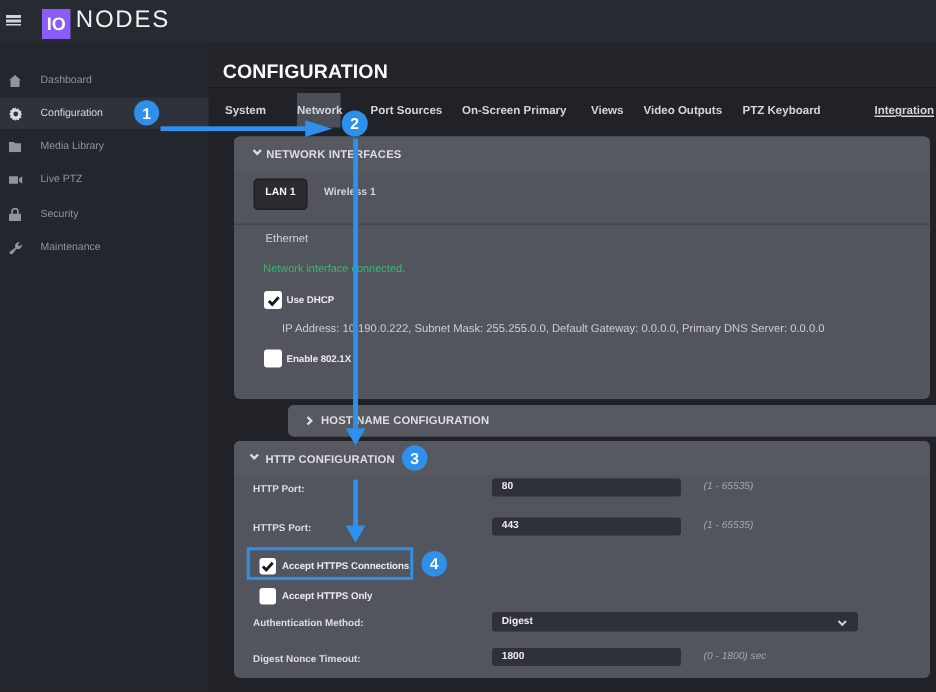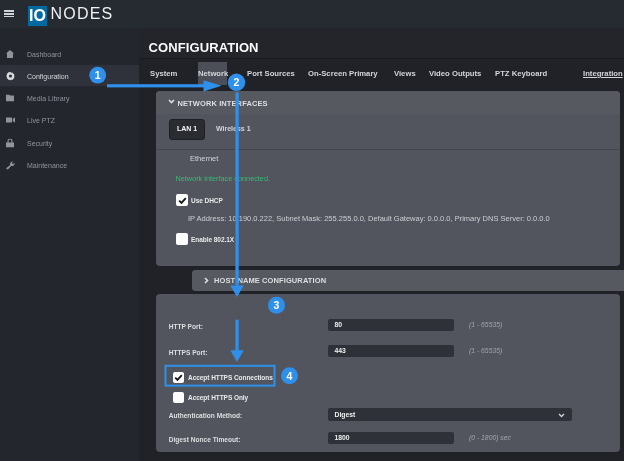--- a/index.html
+++ b/index.html
@@ -3,22 +3,22 @@
 <meta charset="utf-8">
 <style>
   * { margin:0; padding:0; box-sizing:border-box; }
   html,body { width:624px; height:461px; overflow:hidden; background:#202227; }
   body { font-family:"Liberation Sans", sans-serif; position:relative; }
   .abs { position:absolute; }
 
   
   #topbar { left:0; top:0; width:624px; height:28px; background:#262a31; z-index:5; }
   #burger div { position:absolute; left:3.5px; width:10.5px; height:1.8px; background:#cfd2d6; }
-  #logo-io { left:28px; top:5.5px; width:19px; height:20px; background:#0369a1; color:#fff;
-             font-size:16px; font-weight:bold; text-align:center; line-height:20px; }
+  #logo-io { left:28px; top:5.5px; width:19px; height:20px; background:#8b5cf6; color:#fff;
+             font-size:12px; font-weight:bold; text-align:center; line-height:20px; }
   #logo-nodes { left:50.5px; top:5px; color:#eff1f3; font-size:16px; letter-spacing:1.2px; }
 
   
   #sidebar { left:0; top:28px; width:139px; height:433px; background:#24262d; }
   .mi { position:absolute; left:0; width:139px; height:21px; color:#8f949d; font-size:7px; }
   .mi .txt { position:absolute; left:27px; top:50%; transform:translateY(-50%); }
   .mi svg { position:absolute; left:5.5px; top:50%; transform:translateY(-50%); }
   .mi.active { background:#2f323a; color:#d7d9dc; }
 
   
@@ -116,21 +116,21 @@
 <div class="panel" style="top:91px; height:175.3px;">
   <div class="phead">
     <svg class="cv" width="7" height="5" viewBox="0 0 7 5">
         <path d="M1 1l2.5 2.5L6 1" stroke="#dcdee1" stroke-width="1.6" fill="none"></path>
       </svg>
     <span class="pt">NETWORK INTERFACES</span>
   </div>
   <div class="abs" style="left:13px; top:28px; width:36px; height:20.5px; background:#2a2c32; border:1px solid #1d1f24; border-radius:3px; color:#f4f5f6; font-size:7px; font-weight:bold; text-align:center; line-height:18.5px;">LAN 1</div>
   <div class="abs" style="left:60px; top:33.5px; font-size:7px; font-weight:bold; color:#d2d5d9;">Wireless 1</div>
   <div class="abs" style="left:0; top:57.5px; width:100%; height:1px; background:#43464e;"></div>
-  <div class="abs" style="left:34px; top:62.5px; font-size:7.5px; color:#d2d5d9;">Ethernet</div>
+  <div class="abs" style="left:21px; top:62.5px; font-size:7.5px; color:#d2d5d9;">Ethernet</div>
   <div class="abs" style="left:19.5px; top:83.2px; font-size:7.3px; color:#3ab974;">Network interface connected.</div>
   <div class="chk" style="left:20px; top:103px;">
     <svg width="11" height="11" viewBox="0 0 11 11">
         <path d="M2.2 5.6l2.3 2.3L8.8 3.2" stroke="#16181c" stroke-width="1.9" fill="none"></path>
       </svg>
   </div>
   <div class="lbl" style="left:35px; top:106px;">Use DHCP</div>
   <div class="abs" style="left:32px; top:123.4px; font-size:7.5px; color:#ccced3;">IP Address: 10.190.0.222, Subnet Mask: 255.255.0.0, Default Gateway: 0.0.0.0, Primary DNS Server: 0.0.0.0</div>
   <div class="chk" style="left:20px; top:142px;"></div>
   <div class="lbl" style="left:35px; top:145px;">Enable 802.1X</div>
@@ -139,20 +139,26 @@
 <div class="panel" style="top:269.9px; height:21px;margin-left:36px;">
   <div class="phead" style="height:21px; border-radius:4px;">
     <svg class="cv" width="5" height="7" viewBox="0 0 5 7" style="top:7px;">
         <path d="M1 1l2.5 2.5L1 6" stroke="#dcdee1" stroke-width="1.6" fill="none"></path>
       </svg>
     <span class="pt" style="left:22px;">HOST NAME CONFIGURATION</span>
   </div>
 </div>
 
 <div class="panel" style="top:294.4px; height:158px;">
+  <div class="phead">
+    <svg class="cv" width="7" height="5" viewBox="0 0 7 5" style="left:10px;">
+        <path d="M1 1l2.5 2.5L6 1" stroke="#dcdee1" stroke-width="1.6" fill="none"></path>
+      </svg>
+    <span class="pt" style="left:21px;">HTTP CONFIGURATION</span>
+  </div>
   <div class="flabel" style="top:28.5px;">HTTP Port:</div>
   <div class="input" style="top:24.4px;">80</div>
   <div class="hint" style="top:26.5px;">(1 - 65535)</div>
   <div class="flabel" style="top:55px;">HTTPS Port:</div>
   <div class="input" style="top:51px;">443</div>
   <div class="hint" style="top:53px;">(1 - 65535)</div>
 
   <div class="chk" style="left:16.5px; top:77.3px; width:11.5px; height:11.5px;">
     <svg width="11" height="11" viewBox="0 0 11 11">
         <path d="M2.2 5.6l2.3 2.3L8.8 3.2" stroke="#16181c" stroke-width="1.9" fill="none"></path>

